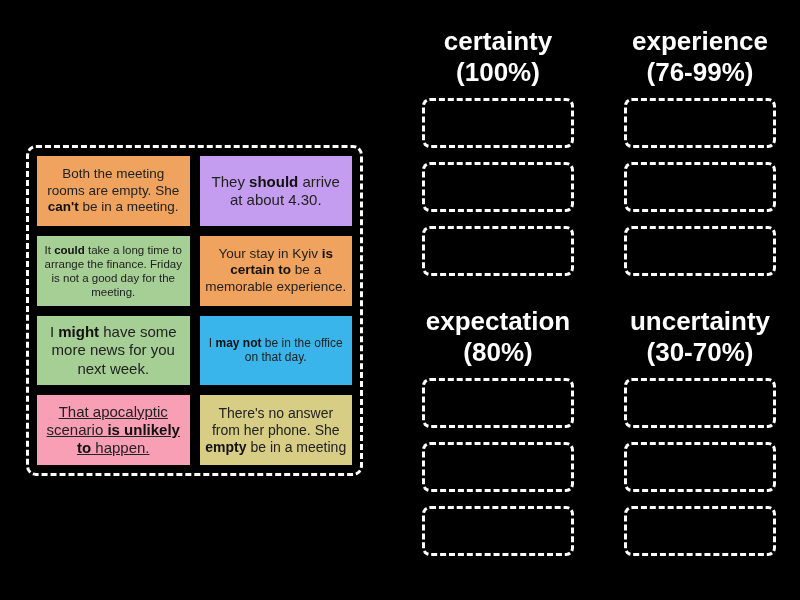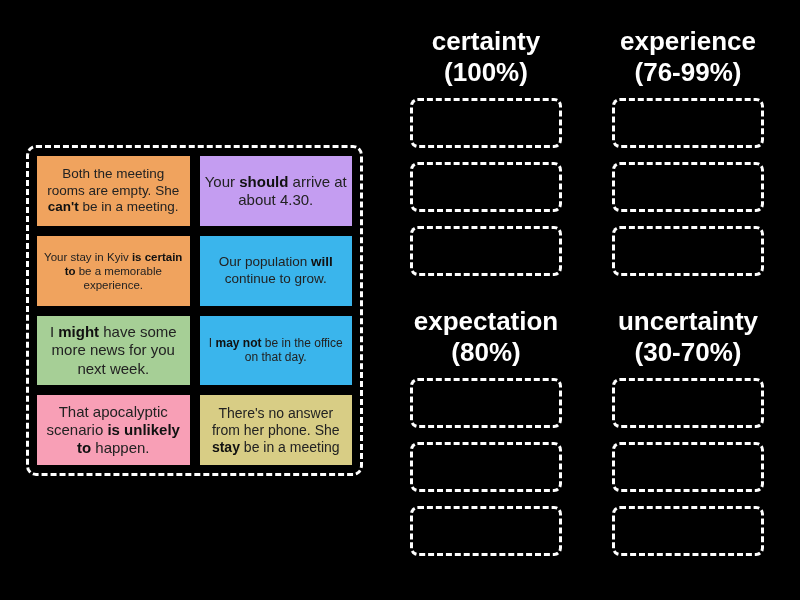--- a/index.html
+++ b/index.html
@@ -45,21 +45,21 @@
   .card:nth-child(3)  { font-size: 11.5px; }
   .card:nth-child(4)  { font-size: 13.5px; }
   .card:nth-child(5)  { font-size: 15px; }
   .card:nth-child(6)  { font-size: 12px; }
   .card:nth-child(7)  { font-size: 15px; }
   .card:nth-child(8)  { font-size: 14px; }
   .card:nth-child(9)  { font-size: 15px; }
   .card:nth-child(10) { font-size: 14px; }
 
   
-  .group { position: absolute; width: 152px; }
+  .group { position: absolute; width: 152px; margin-left: 12px; }
   .group-certainty   { left: 410px; top: 26px; }
   .group-deduction   { left: 612px; top: 26px; }
   .group-expectation { left: 410px; top: 306px; }
   .group-uncertainty { left: 612px; top: 306px; }
   .group-header {
     width: 220px; margin-left: -34px;
     text-align: center;
     color: #fff;
     font-weight: 700;
     font-size: 26px;
@@ -80,39 +80,39 @@
 </head>
 <body>
 
 <div class="board">
 
   <div class="source-panel" id="source-panel">
       <div class="card" style="background: rgb(240, 163, 94);">
         <span><span>Both the meeting rooms are empty. She </span><b>can't</b><span> be in a meeting.</span></span>
       </div>
       <div class="card" style="background: rgb(196, 157, 241);">
-        <span><span>Your </span><b>should</b><span> arrive at about 4.30.</span></span>
+        <span><span>They </span><b>should</b><span> arrive at about 4.30.</span></span>
+      </div>
+      <div class="card" style="background: rgb(166, 207, 150);">
+        <span><span>It </span><b>could</b><span> take a long time to arrange the finance. Friday is not a good day for the meeting.</span></span>
       </div>
       <div class="card" style="background: rgb(240, 163, 94);">
         <span><span>Your stay in Kyiv </span><b>is certain to</b><span> be a memorable experience.</span></span>
-      </div>
-      <div class="card" style="background: rgb(58, 181, 236);">
-        <span><span>Our population </span><b>will</b><span> continue to grow.</span></span>
       </div>
       <div class="card" style="background: rgb(166, 207, 150);">
         <span><span>I </span><b>might</b><span> have some more news for you next week.</span></span>
       </div>
       <div class="card" style="background: rgb(58, 181, 236);">
         <span><span>I </span><b>may not</b><span> be in the office on that day.</span></span>
       </div>
-      <div class="card" style="background: rgb(248, 159, 182);">
+      <div class="card" style="background: rgb(248, 159, 182); text-decoration: underline;">
         <span><span>That apocalyptic scenario </span><b>is unlikely to</b><span> happen.</span></span>
       </div>
       <div class="card" style="background: rgb(216, 205, 133);">
-        <span><span>There's no answer from her phone. She </span><b>stay</b><span> be in a meeting</span></span>
+        <span><span>There's no answer from her phone. She </span><b>empty</b><span> be in a meeting</span></span>
       </div>
     </div>
 
   <div class="group group-certainty">
     <div class="group-header">
       <span>certainty</span>
       <span>(100%)</span>
     </div>
     <div class="slots">
         <div class="slot"></div>

